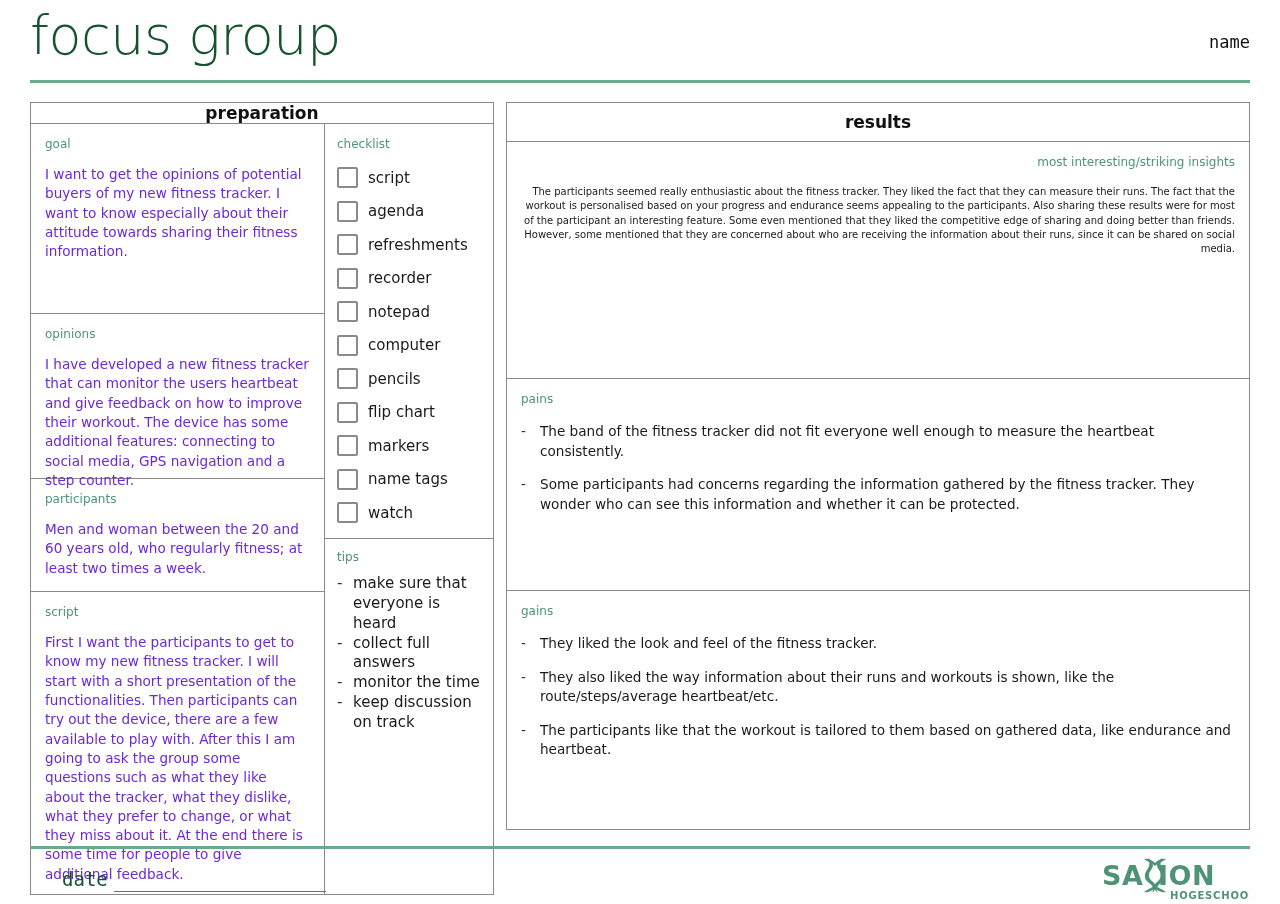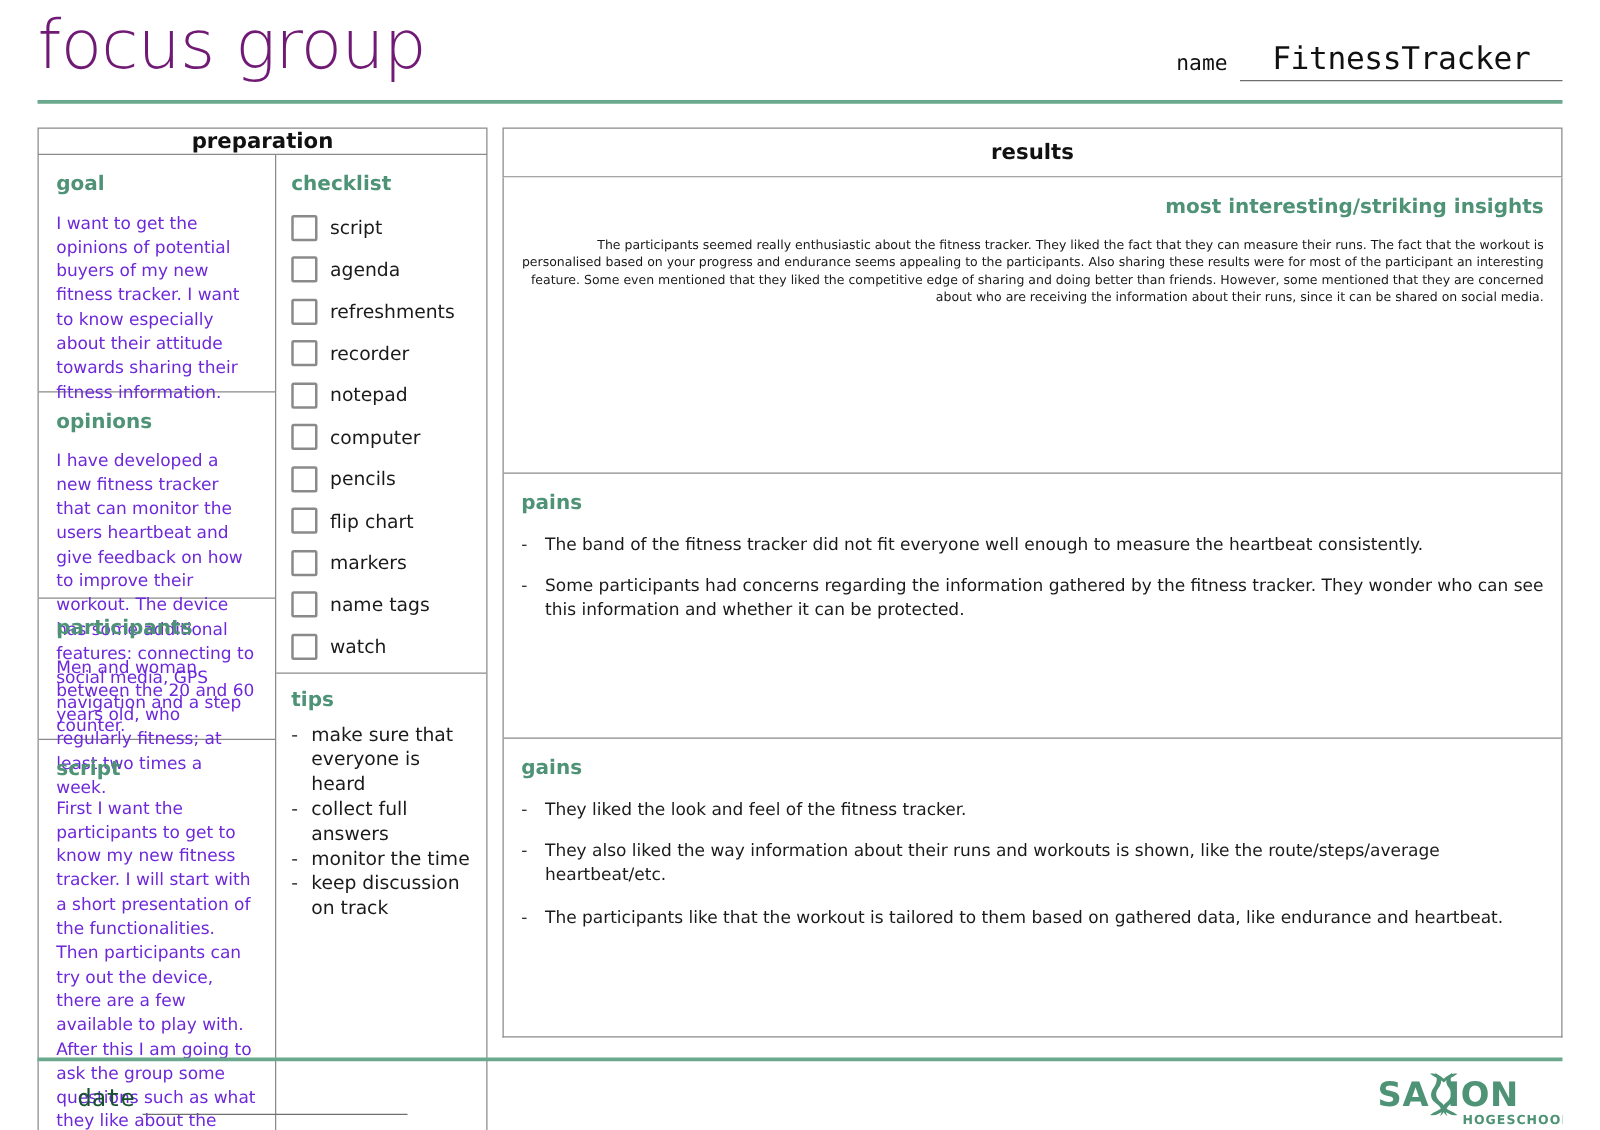--- a/index.html
+++ b/index.html
@@ -32,21 +32,21 @@
     width: 1220px;
     height: 62px;
   }
   .doc-title {
     position: absolute;
     left: 0;
     top: -2px;
     font-size: 54px;
     font-weight: 300;
     letter-spacing: -0.5px;
-    color: #701a75;
+    color: #14532d;
     line-height: 1.05;
     white-space: nowrap;
   }
   .name-wrap {
     position: absolute;
     right: 0;
     top: 22px;
     display: flex;
     align-items: flex-end;
     gap: 10px;
@@ -86,21 +86,21 @@
   
   .board {
     position: absolute;
     left: 30px;
     top: 102px;
     width: 1220px;
     height: 728px;
     display: flex;
     gap: 12px;
   }
-  .panel-left { width: 360px; flex: none; display: flex; flex-direction: column; }
+  .panel-left { width: 464px; flex: none; display: flex; flex-direction: column; }
   .panel-right { flex: 1; display: flex; flex-direction: column; }
 
   .panel-header {
     border: 1.6px solid #8a8a8a;
     height: 40px;
     display: flex;
     align-items: center;
     justify-content: center;
     box-sizing: border-box;
     background: #fff;
@@ -136,22 +136,22 @@
 
   .sec {
     padding: 14px 14px 10px 14px;
     box-sizing: border-box;
     border-bottom: 1.6px solid #8a8a8a;
   }
   .sec:last-child { border-bottom: none; }
 
   .sec-title {
     color: #4f9377;
-    font-size: 16px;
-    font-weight: 700;
+    font-size: 12px;
+    font-weight: 400;
     margin: 0 0 14px 0;
     line-height: 1.1;
   }
   .sec-body {
     font-size: 13.6px;
     line-height: 1.42;
     color: #6d28d9;
     margin: 0;
   }
 
@@ -273,23 +273,20 @@
 </style>
 </head>
 <body>
 
 <div class="page">
 
   <div class="header">
     <div class="doc-title">focus group</div>
     <div class="name-wrap">
       <div class="name-label">name</div>
-      <div class="name-value-box">
-        <div class="name-value">FitnessTracker</div>
-      </div>
     </div>
   </div>
 
   <div class="rule-green rule-top"></div>
 
   <div class="board">
 
     <div class="panel-left">
       <div class="panel-header">
         <div class="panel-header-text">preparation</div>

